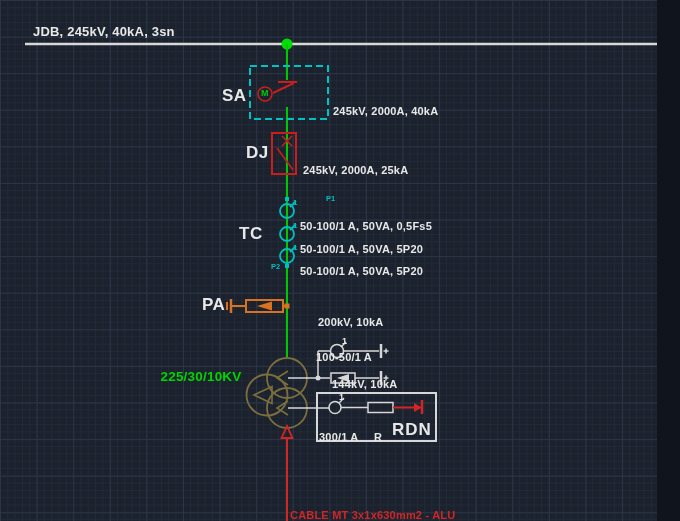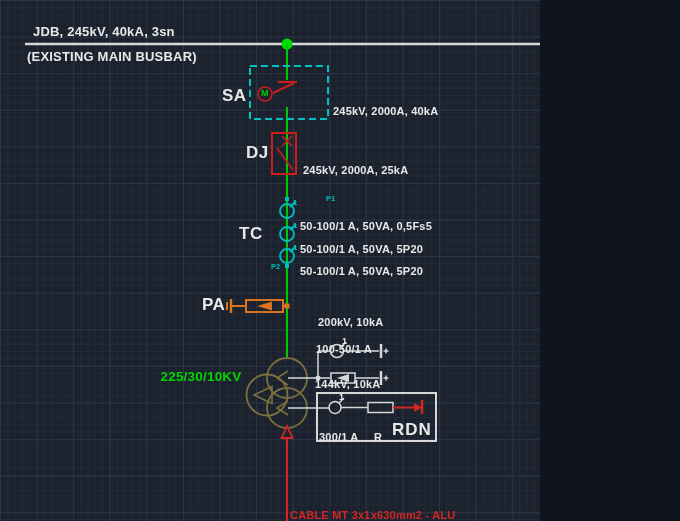--- a/index.html
+++ b/index.html
@@ -1,18 +1,18 @@
 <!DOCTYPE html>
 <html><head>
 <meta charset="utf-8">
 <style>
   html,body{margin:0;padding:0;background:#10151d;}
   #canvas{
     position:relative;
-    width:540px;height:521px;
+    width:657px;height:521px;
     overflow:hidden;
     background-color:#1b222d;
     background-image:
       linear-gradient(#2b3547 1px, transparent 1px),
       linear-gradient(90deg, #2b3547 1px, transparent 1px),
       linear-gradient(#222a37 1px, transparent 1px),
       linear-gradient(90deg, #222a37 1px, transparent 1px);
     background-size: 36.6px 36.6px, 36.6px 36.6px, 7.32px 7.32px, 7.32px 7.32px;
     font-family:"Liberation Sans", sans-serif;
   }
@@ -123,21 +123,20 @@
       <line x1="422" y1="400" x2="422" y2="414" stroke="#d42525" stroke-width="2.5"></line>
     </g>
 
     <g stroke="#d42525" fill="none">
       <polygon points="287,426 281.5,438 292.5,438" stroke-width="1.8"></polygon>
       <line x1="287" y1="438" x2="287" y2="521" stroke-width="2"></line>
     </g>
   </svg>
 
   <div class="txt sz13" style="left:33px;top:25px;">JDB, 245kV, 40kA, 3sn</div>
-  <div class="txt sz13" style="left:27px;top:50px;">(EXISTING MAIN BUSBAR)</div>
 
   <div class="txt lbl" style="left:222px;top:87px;">SA</div>
   <div class="txt sz11" style="left:333px;top:89px;">245kV, 2000A, 40kA</div>
   <div class="txt motor" style="left:261px;top:89px;">M</div>
 
   <div class="txt lbl" style="left:226px;top:144px;margin-left:20px;">DJ</div>
   <div class="txt sz11" style="left:303px;top:148px;">245kV, 2000A, 25kA</div>
 
   <div class="txt lbl" style="left:239px;top:225px;">TC</div>
   <div class="txt tiny cyan" style="left:282px;top:195px;padding-left:44px;">P1</div>
@@ -145,23 +144,23 @@
   <div class="txt idx cyan" style="left:293px;top:199px;">1</div>
   <div class="txt idx cyan" style="left:293px;top:222px;">1</div>
   <div class="txt idx cyan" style="left:293px;top:244px;">1</div>
   <div class="txt sz11" style="left:300px;top:204px;">50-100/1 A, 50VA, 0,5Fs5</div>
   <div class="txt sz11" style="left:300px;top:227px;">50-100/1 A, 50VA, 5P20</div>
   <div class="txt sz11" style="left:300px;top:249px;">50-100/1 A, 50VA, 5P20</div>
 
   <div class="txt lbl" style="left:202px;top:296px;">PA</div>
   <div class="txt sz11" style="left:318px;top:300px;">200kV, 10kA</div>
 
-  <div class="txt sz11" style="left:316px;top:327px;text-align:right;">100-50/1 A</div>
+  <div class="txt sz11" style="left:316px;top:335px;text-align:right;">100-50/1 A</div>
   <div class="txt idxw" style="left:342px;top:337px;">1</div>
-  <div class="txt sz11" style="left:315px;top:362px;">144kV, 10kA</div>
+  <div class="txt sz11" style="left:332px;top:362px;">144kV, 10kA</div>
 
   <div class="txt green tr3block" style="left:136px;top:369px;">
     <div>225/30/10KV</div>
   </div>
 
   <div class="txt idxw" style="left:339px;top:393px;">1</div>
   <div class="txt sz11" style="left:319px;top:415px;">300/1 A</div>
   <div class="txt sz11" style="left:374px;top:415px;">R</div>
   <div class="txt rdnlbl" style="left:392px;top:421px;">RDN</div>
 

